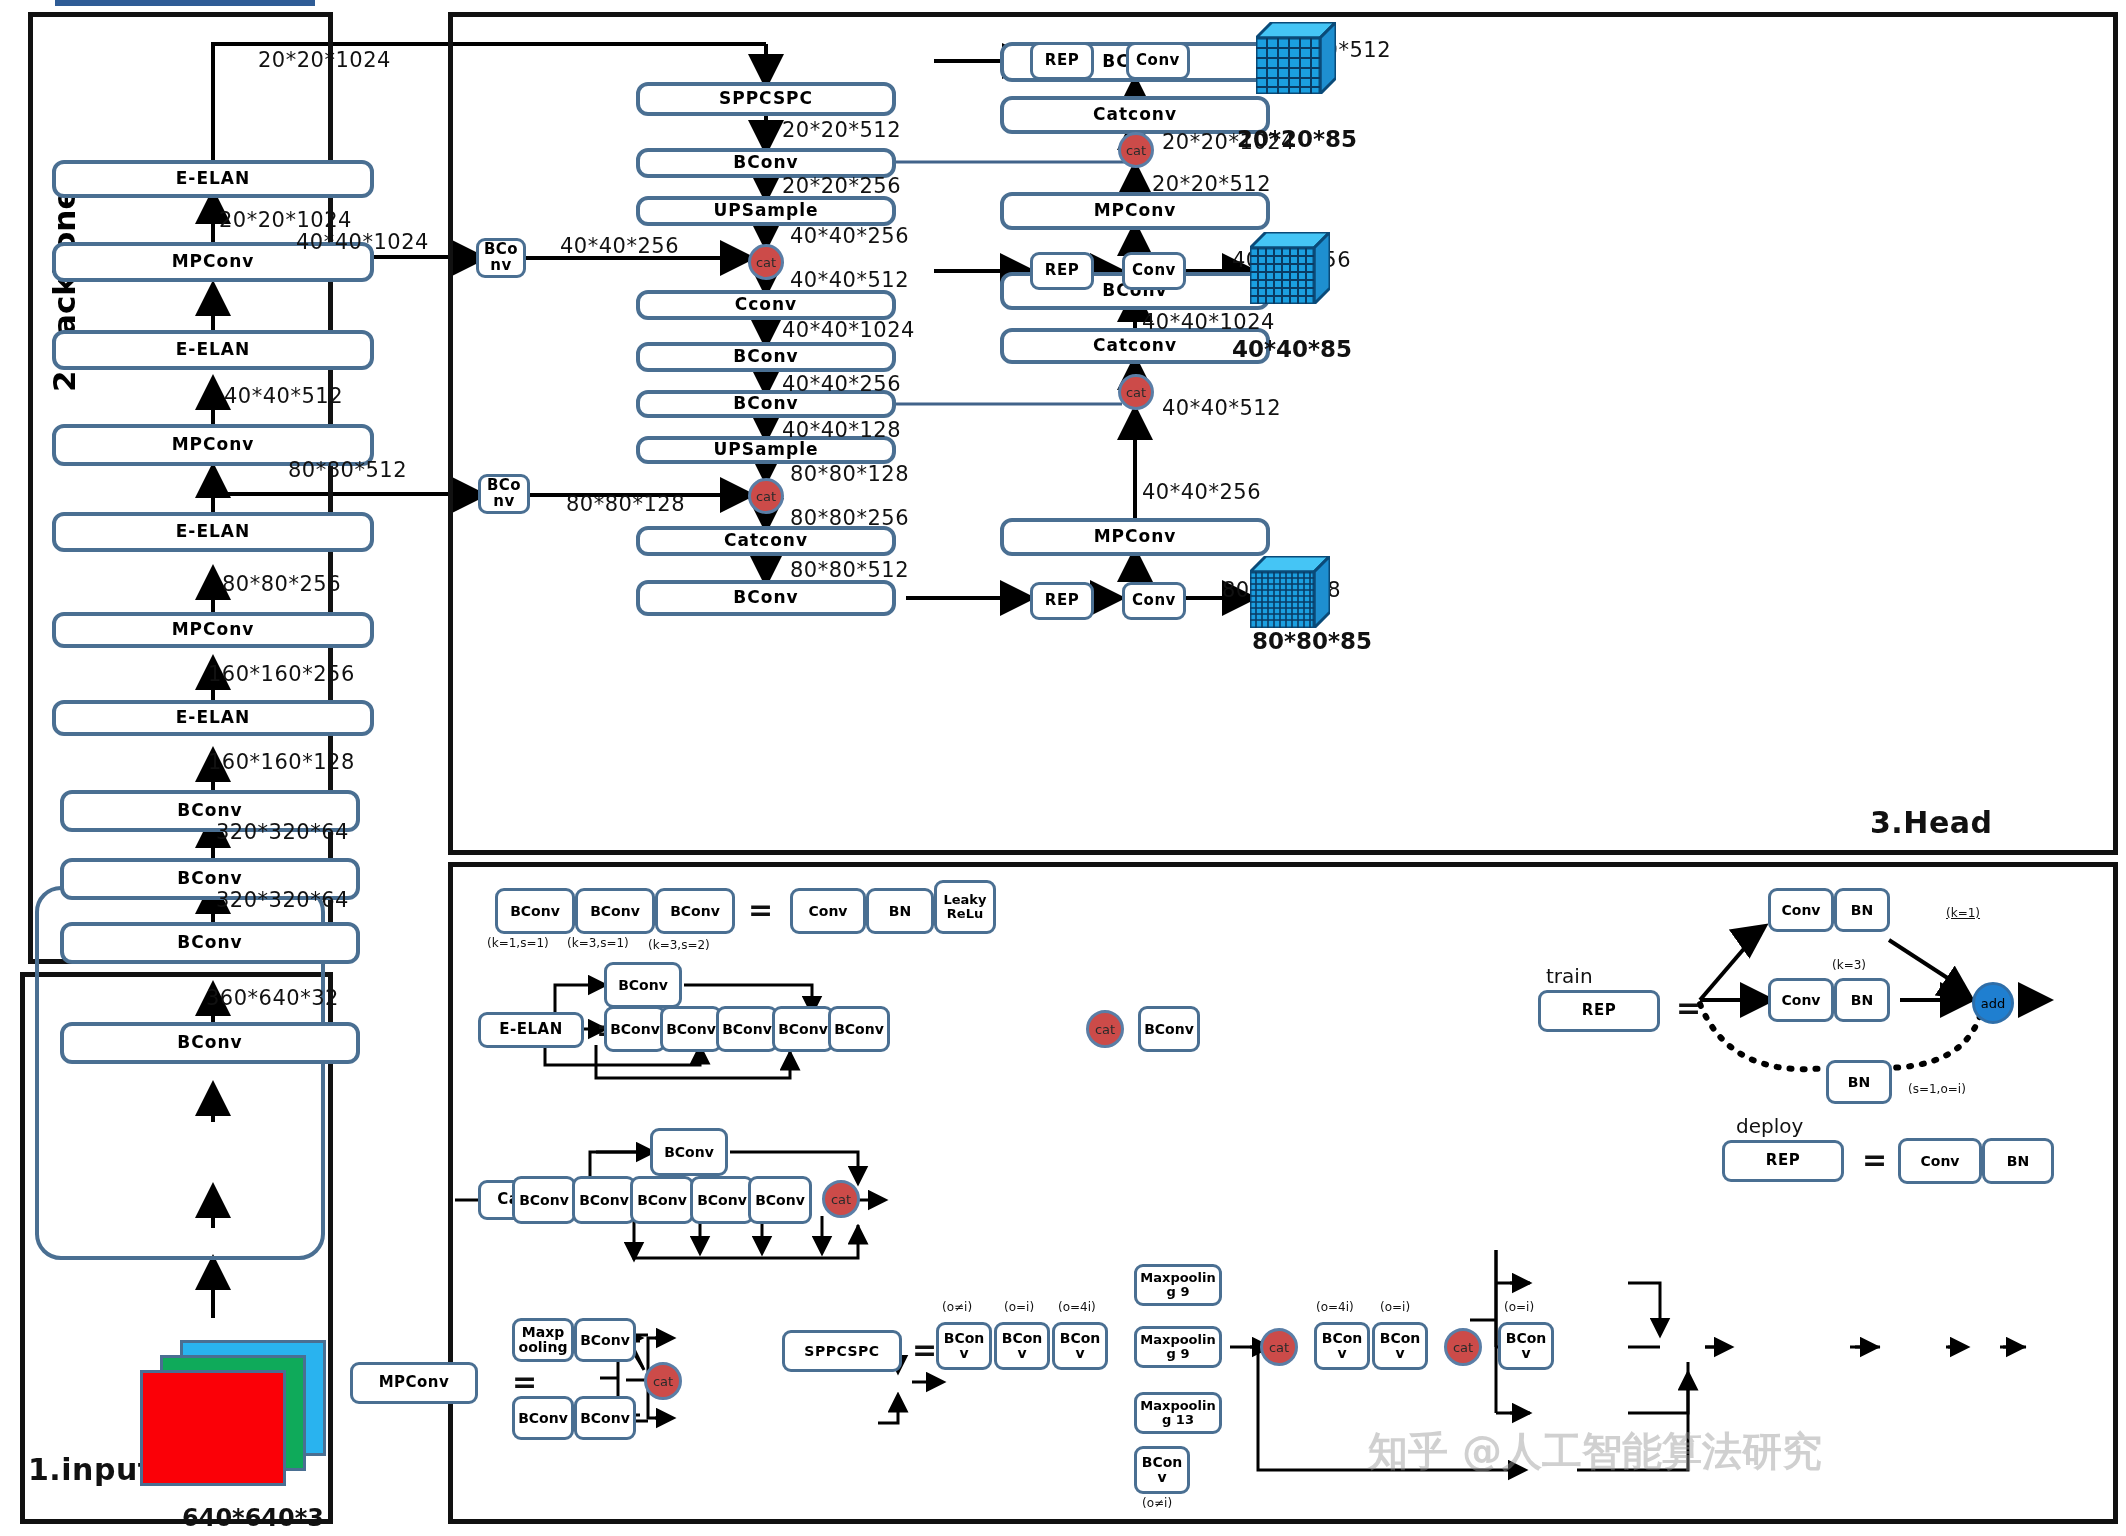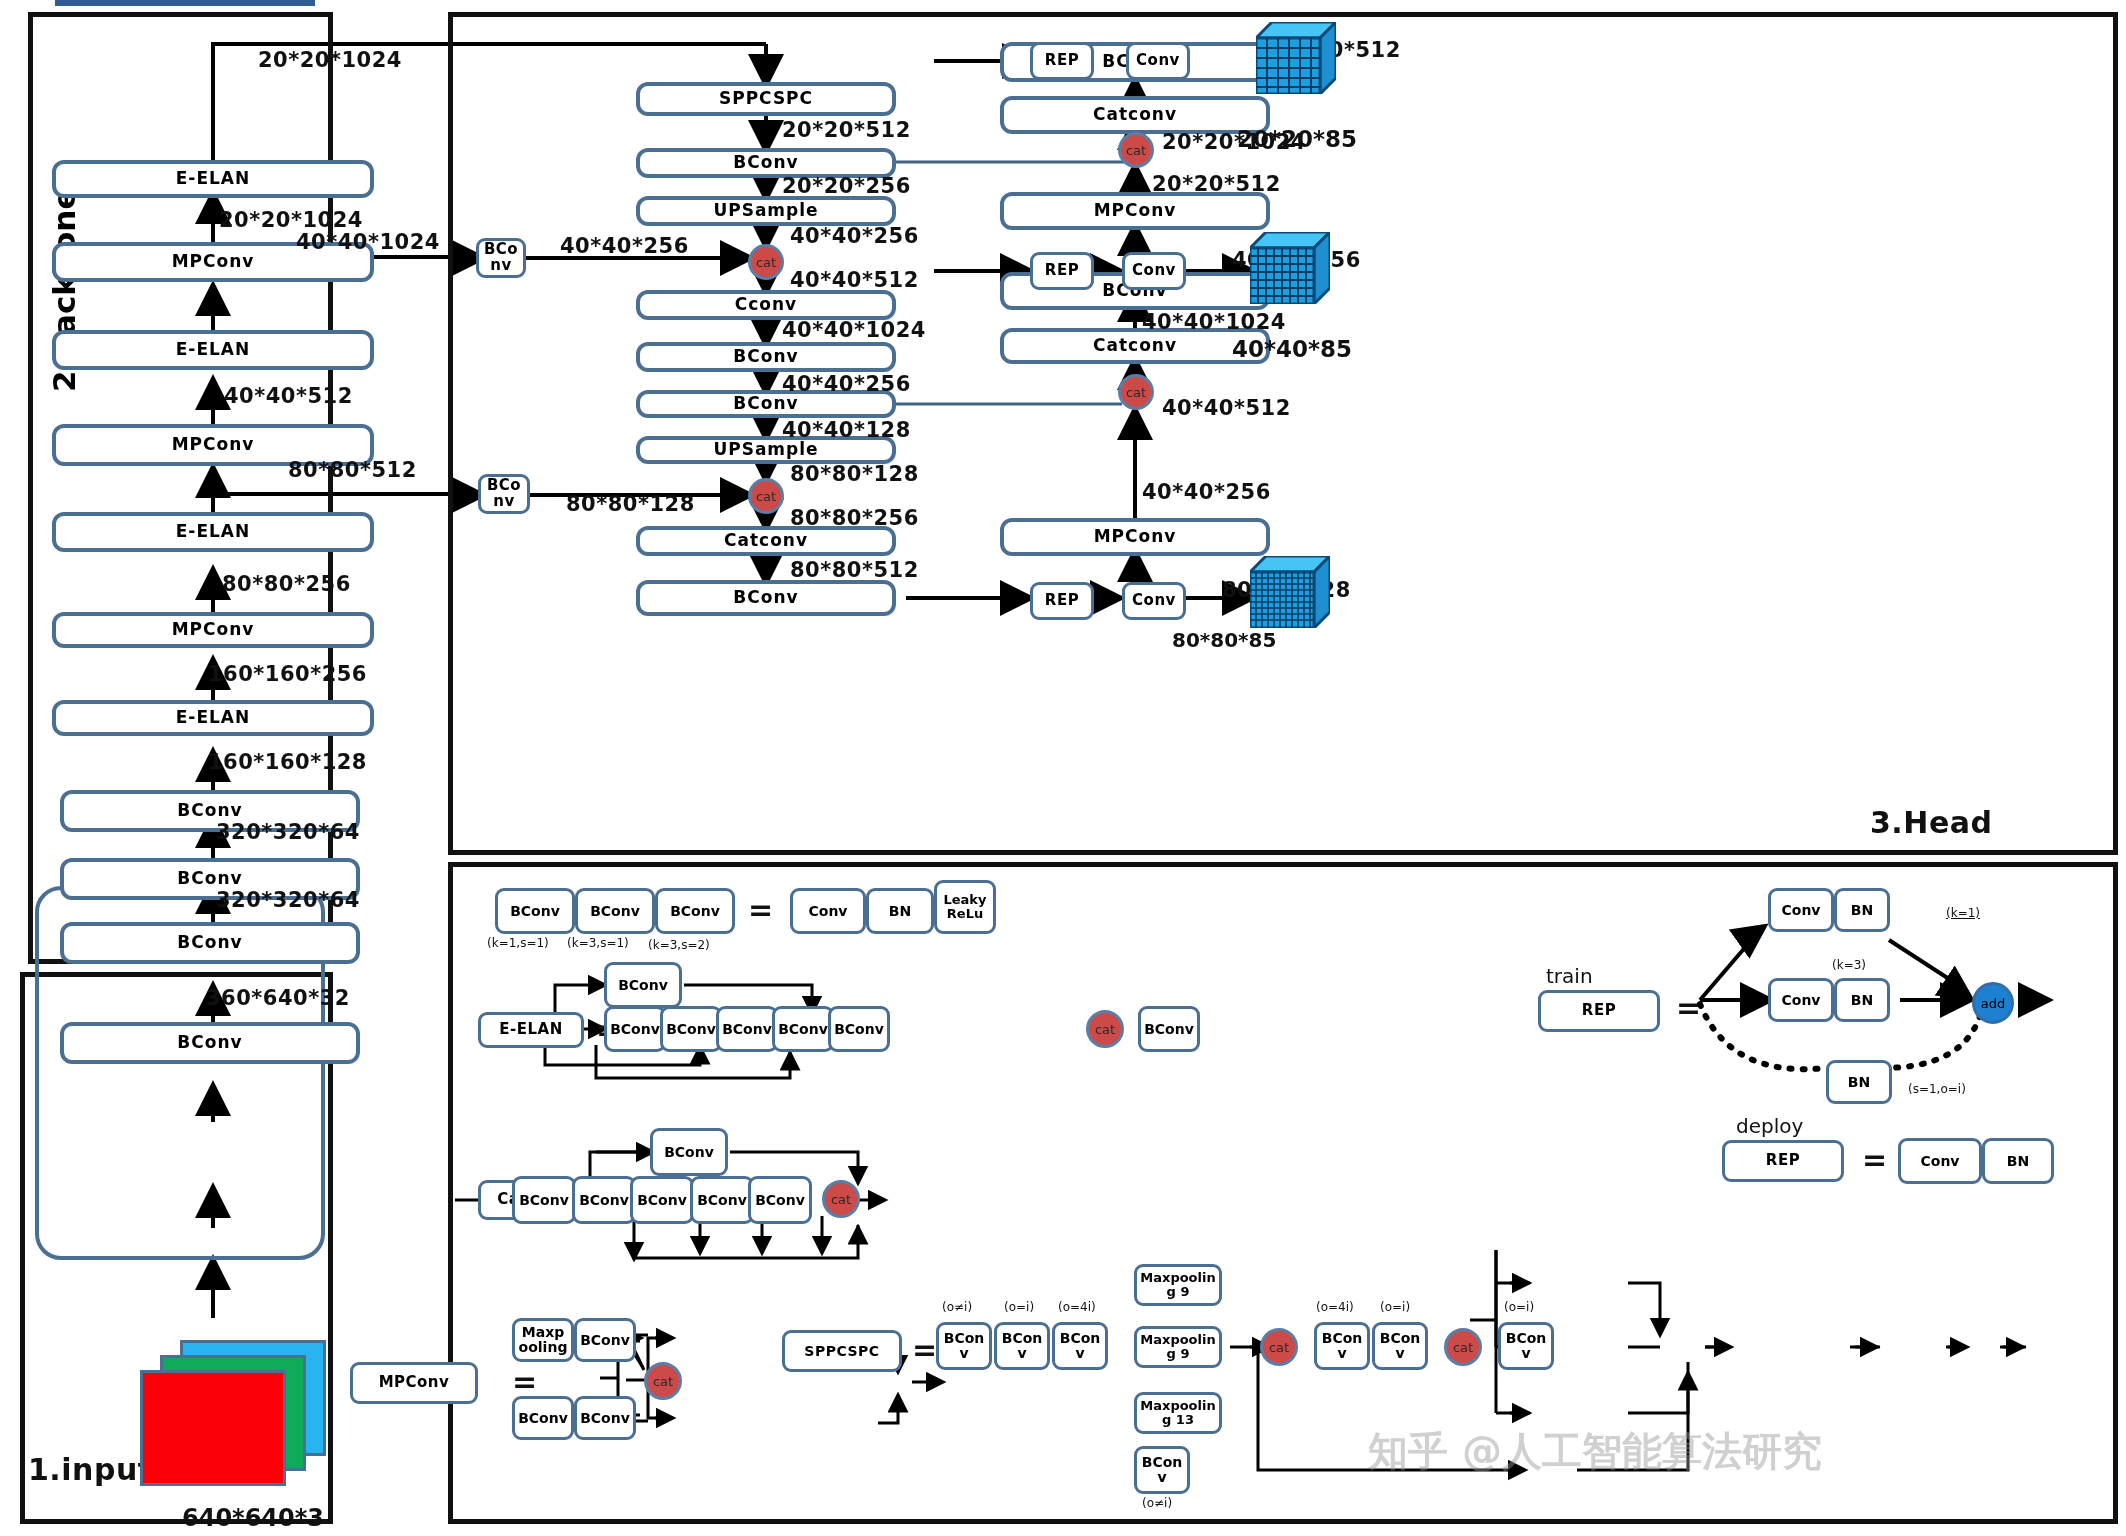--- a/index.html
+++ b/index.html
@@ -21,21 +21,21 @@
   
   .circ{position:absolute;box-sizing:border-box;border-radius:50%;
         display:flex;align-items:center;justify-content:center;
         font-size:13px;color:#2b2b2b;font-weight:normal;}
   .cat{background:#cc4b49;border:3px solid #5a7ea6;}
   .add{background:#1f7fd0;border:3px solid #2f6ea8;color:#000000;}
 
   
   .lbl{position:absolute;font-size:20px;color:#111;white-space:nowrap;
        font-family:"DejaVu Sans","Liberation Sans",sans-serif;}
-  .lbl.sz{font-size:21px;letter-spacing:.5px;font-weight:bold;}
+  .lbl.sz{font-size:21px;letter-spacing:.5px;}
   .lbl.small{font-size:13px;}
   .lbl.tiny{font-size:12px;}
   .lbl.big{font-size:30px;font-weight:bold;letter-spacing:.5px;}
   .lbl.mid{font-size:22px;font-weight:bold;margin-top:26px;}
   .eq{position:absolute;font-size:30px;font-weight:bold;color:#111;}
 
   
   .frame{position:absolute;box-sizing:border-box;border:5px solid #111;background:transparent;}
   .topbar{position:absolute;border-top:6px solid #2f5c96;}
 
@@ -403,21 +403,21 @@
       <rect x="0" y="16" width="64" height="56" fill="#1b9fe0" stroke="#0a4a78" stroke-width="3"></rect>
       <g stroke="#0a3b63" stroke-width="1.6">
         <path d="M6,16 L6,72 M12,16 L12,72 M18,16 L18,72 M24,16 L24,72 M30,16 L30,72 M36,16 L36,72 M42,16 L42,72 M48,16 L48,72 M54,16 L54,72 M60,16 L60,72"></path>
         <path d="M0,22 L64,22 M0,28 L64,28 M0,34 L64,34 M0,40 L64,40 M0,46 L64,46 M0,52 L64,52 M0,58 L64,58 M0,64 L64,64"></path>
       </g>
     </svg>
   </div>
 
   <div class="lbl mid" style="left:1237px;top:100px;font-size:23px;">20*20*85</div>
   <div class="lbl mid" style="left:1232px;top:310px;font-size:23px;">40*40*85</div>
-  <div class="lbl mid" style="left:1172px;top:602px;font-size:20px;">80*80*85</div>
+  <div class="lbl mid" style="left:1252px;top:602px;font-size:23px;">80*80*85</div>
 
   <div class="node xs" style="left:495px;top:888px;width:80px;height:46px;
        word-break:break-all;padding:0 4px;">BConv</div>
   <div class="node xs" style="left:575px;top:888px;width:80px;height:46px;
        word-break:break-all;padding:0 4px;">BConv</div>
   <div class="node xs" style="left:655px;top:888px;width:80px;height:46px;
        word-break:break-all;padding:0 4px;">BConv</div>
   <div class="lbl tiny" style="left:487px;top:936px;">(k=1,s=1)</div>
   <div class="lbl tiny" style="left:567px;top:936px;">(k=3,s=1)</div>
   <div class="lbl tiny" style="left:648px;top:938px;">(k=3,s=2)</div>

